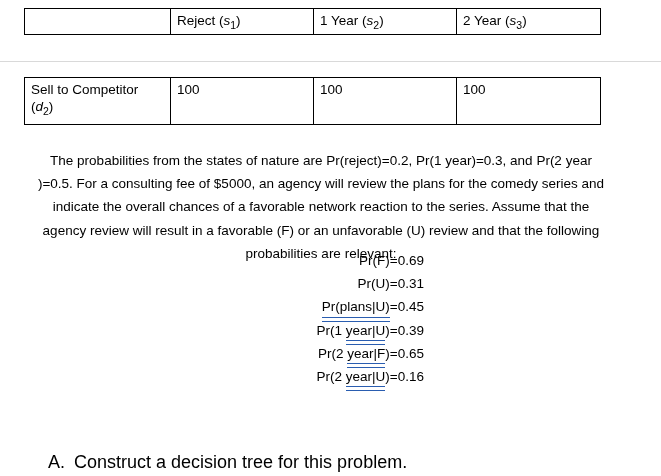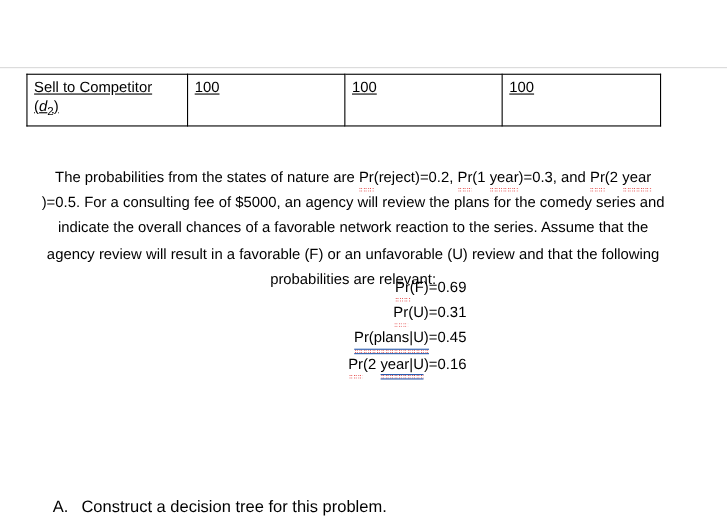--- a/index.html
+++ b/index.html
@@ -35,23 +35,22 @@
   }
   .tbl-top {
     position: absolute;
     left: 24px;
     top: 8px;
     width: 576px;
   }
   .tbl-bottom {
     position: absolute;
     left: 24px;
-    top: 67px;
+    top: 77px;
     width: 576px;
-    text-decoration: underline;
   }
   .col-a { width: 146px; }
   .col-b { width: 143px; }
   .col-c { width: 143px; }
   .col-d { width: 144px; }
 
   .cell-tall {
     height: 38px;
   }
   .sub {
@@ -98,21 +97,21 @@
   }
   .prob-list div {
     white-space: nowrap;
   }
 
   
   .question {
     position: absolute;
     left: 48px;
     top: 452px;
-    font-size: 15px;
+    font-size: 18px;
   }
   .q-label {
     display: inline-block;
     width: 26px;
   }
 
   
   .sq {
     position: relative;
     display: inline-block;
@@ -152,20 +151,26 @@
 <div class="page">
 
   <table class="tbl tbl-top">
     <colgroup>
       <col class="col-a">
         <col class="col-b">
         <col class="col-c">
         <col class="col-d">
     </colgroup>
     <tbody>
+      <tr>
+        <td>&nbsp;</td>
+        <td>Reject (<span class="ital">s</span><span class="sub">1</span>)</td>
+        <td>1 Year (<span class="ital">s</span><span class="sub">2</span>)</td>
+        <td>2 Year (<span class="ital">s</span><span class="sub">3</span>)</td>
+      </tr>
     </tbody>
   </table>
 
   <div class="rule"></div>
 
   <table class="tbl tbl-bottom">
     <colgroup>
       <col class="col-a">
         <col class="col-b">
         <col class="col-c">
@@ -182,20 +187,22 @@
   </table>
 
   <div class="body-text">
     <p>The probabilities from the states of nature are <span class="sq">Pr</span>(reject)=0.2, <span class="sq">Pr</span>(1 <span class="sq">year</span>)=0.3, and <span class="sq">Pr</span>(2 <span class="sq">year</span>)=0.5. For a consulting fee of $5000, an agency will review the plans for the comedy series and indicate the overall chances of a favorable network reaction to the series. Assume that the agency review will result in a favorable (F) or an unfavorable (U) review and that the following probabilities are relevant:</p>
   </div>
 
   <div class="prob-list">
     <div><span class="sq">Pr</span>(F)=0.69</div>
     <div><span class="sq">Pr</span>(U)=0.31</div>
     <div><span class="sq bl">Pr(plans|U)</span>=0.45</div>
+    <div><span class="sq">Pr</span>(1 <span class="sq bl">year|U</span>)=0.39</div>
+    <div><span class="sq">Pr</span>(2 <span class="sq bl">year|F</span>)=0.65</div>
     <div><span class="sq">Pr</span>(2 <span class="sq bl">year|U</span>)=0.16</div>
   </div>
 
   <div class="question">
     <span class="q-label">A.</span><span>Construct a decision tree for this problem.</span>
   </div>
 
 </div>
 
 </body></html>

